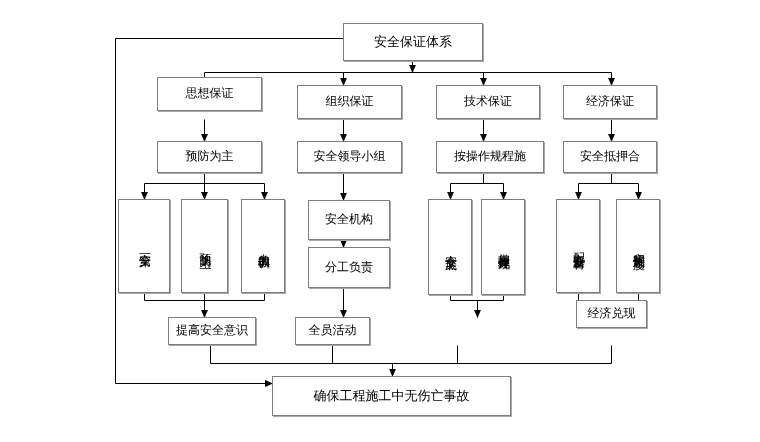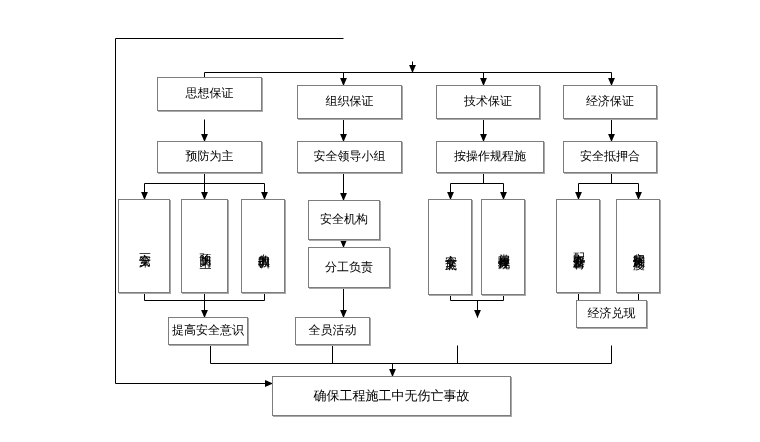--- a/index.html
+++ b/index.html
@@ -66,20 +66,23 @@
         <path d="M477 300 V317"></path>
         <path d="M578 183 V199"></path>
           <path d="M638 183 V199"></path>
         <path d="M611 300 V317"></path>
         <path d="M392 363 V376"></path>
         <path d="M115 383 H272"></path>
       </g>
     </g>
   </svg>
 
+  <div class="node big" style="left:343px;top:23px;width:140px;height:38px">
+    <span>安全保证体系</span>
+    </div>
 
   <div class="node" style="left:157px;top:77px;width:105px;height:34px">
     <span>思想保证</span>
     </div>
   <div class="node" style="left:297px;top:85px;width:105px;height:34px">
     <span>组织保证</span>
     </div>
   <div class="node" style="left:436px;top:85px;width:104px;height:34px">
     <span>技术保证</span>
     </div>
@@ -103,42 +106,42 @@
   <div class="node v" style="left:118px;top:199px;width:52px;height:94px">
     <span>安全第一</span>
     </div>
   <div class="node v" style="left:181px;top:199px;width:47px;height:94px">
     <span>预防为主</span>
     </div>
   <div class="node v" style="left:241px;top:199px;width:44px;height:94px">
     <span>血的教训</span>
     </div>
 
-  <div class="node" style="left:308px;top:200px;width:72px;height:40px">
+  <div class="node" style="left:308px;top:200px;width:82px;height:40px">
     <span>安全机构</span>
     </div>
   <div class="node" style="left:308px;top:247px;width:82px;height:41px">
     <span>分工负责</span>
     </div>
 
   <div class="node v" style="left:428px;top:199px;width:44px;height:96px">
     <span>安全交底</span>
     </div>
   <div class="node v" style="left:481px;top:199px;width:44px;height:96px">
     <span>掌握操作规程</span>
     </div>
 
   <div class="node v" style="left:556px;top:199px;width:44px;height:94px">
     <span>配齐安全器材</span>
     </div>
   <div class="node v" style="left:616px;top:199px;width:44px;height:94px">
     <span>实行奖惩制度</span>
     </div>
 
-  <div class="node" style="left:168px;top:317px;width:80px;height:28px">
+  <div class="node" style="left:168px;top:317px;width:88px;height:28px">
     <span>提高安全意识</span>
     </div>
   <div class="node" style="left:295px;top:317px;width:75px;height:28px">
     <span>全员活动</span>
     </div>
   <div class="node" style="left:576px;top:300px;width:71px;height:28px">
     <span>经济兑现</span>
     </div>
 
   <div class="node big" style="left:272px;top:376px;width:239px;height:40px">

